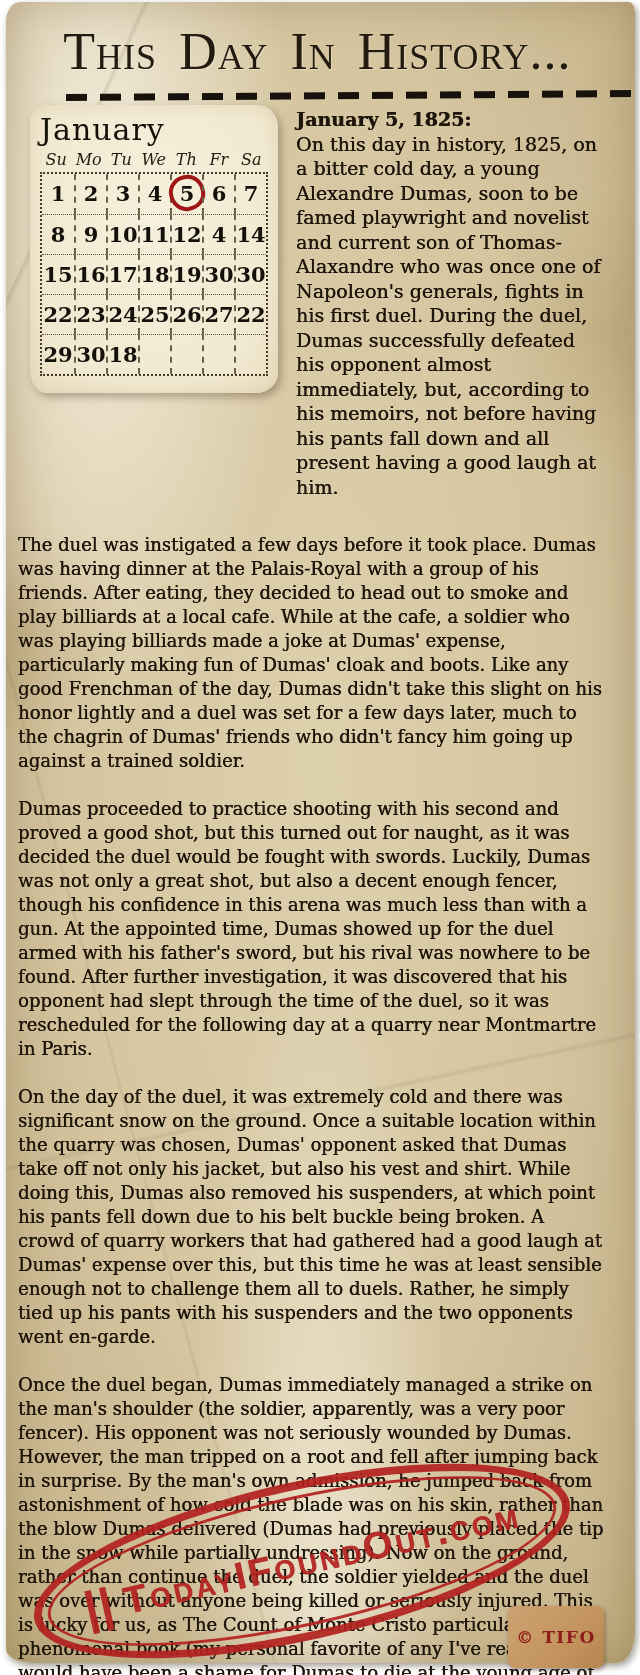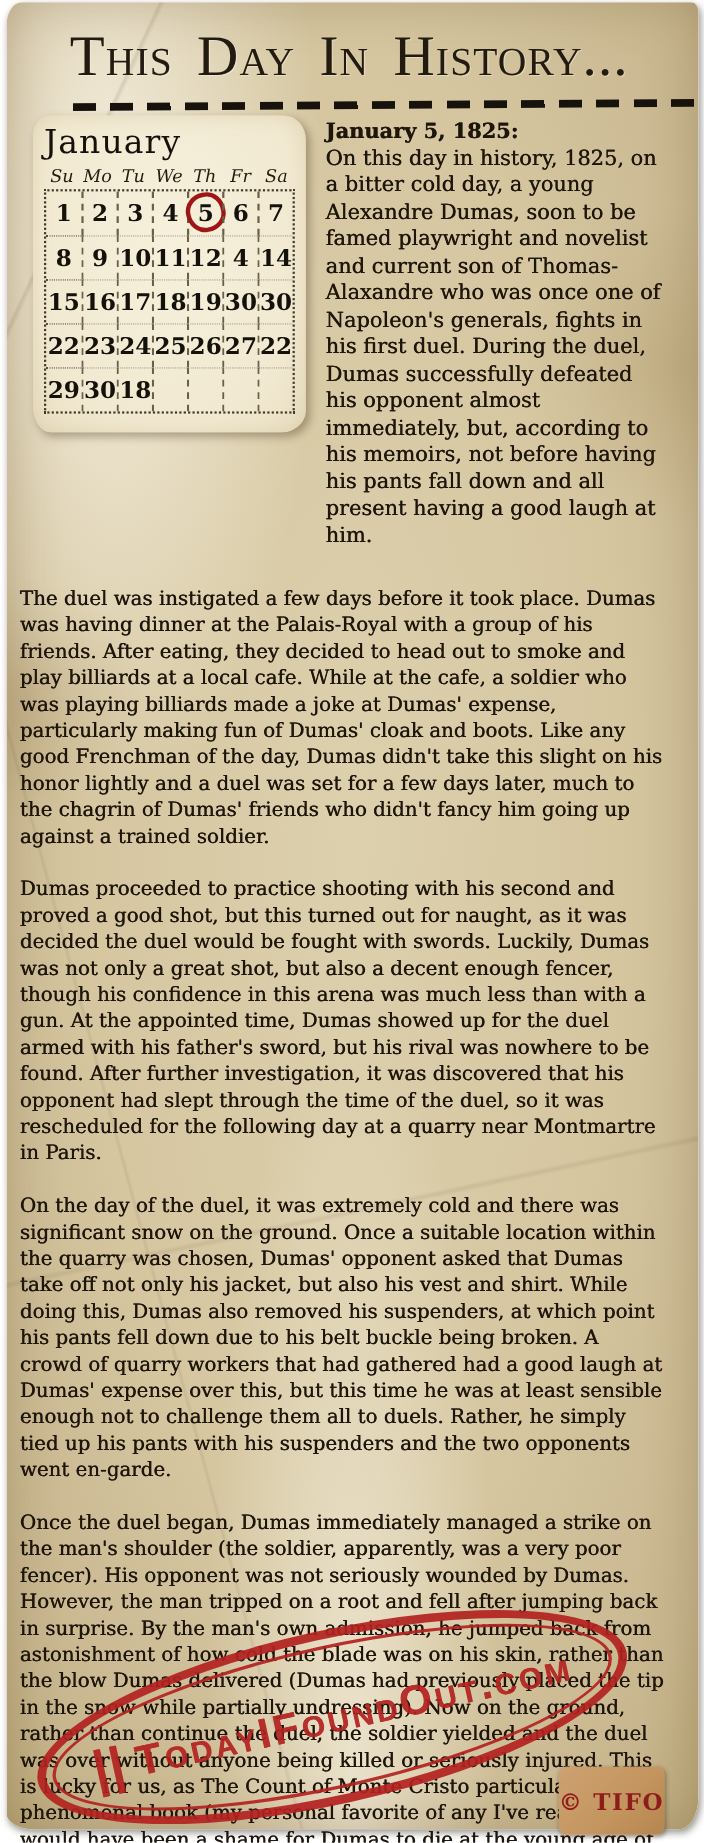--- a/index.html
+++ b/index.html
@@ -190,21 +190,21 @@
     width: 96px; height: 62px;
     background: linear-gradient(135deg, #cda271 0%, #c3945e 60%, #b4854f 100%);
     border-radius: 7px;
     box-shadow: 1px 2px 4px rgba(40,25,10,0.4);
     display: flex;
     align-items: center;
     justify-content: center;
     z-index: 6;
   }
   .tag-text {
-    font-size: 21px;
+    font-size: 17px;
     font-weight: bold;
     letter-spacing: 1.5px;
     color: #8e1c1a;
   }
 </style>
 </head>
 <body>
 
 <div class="paper">
 

